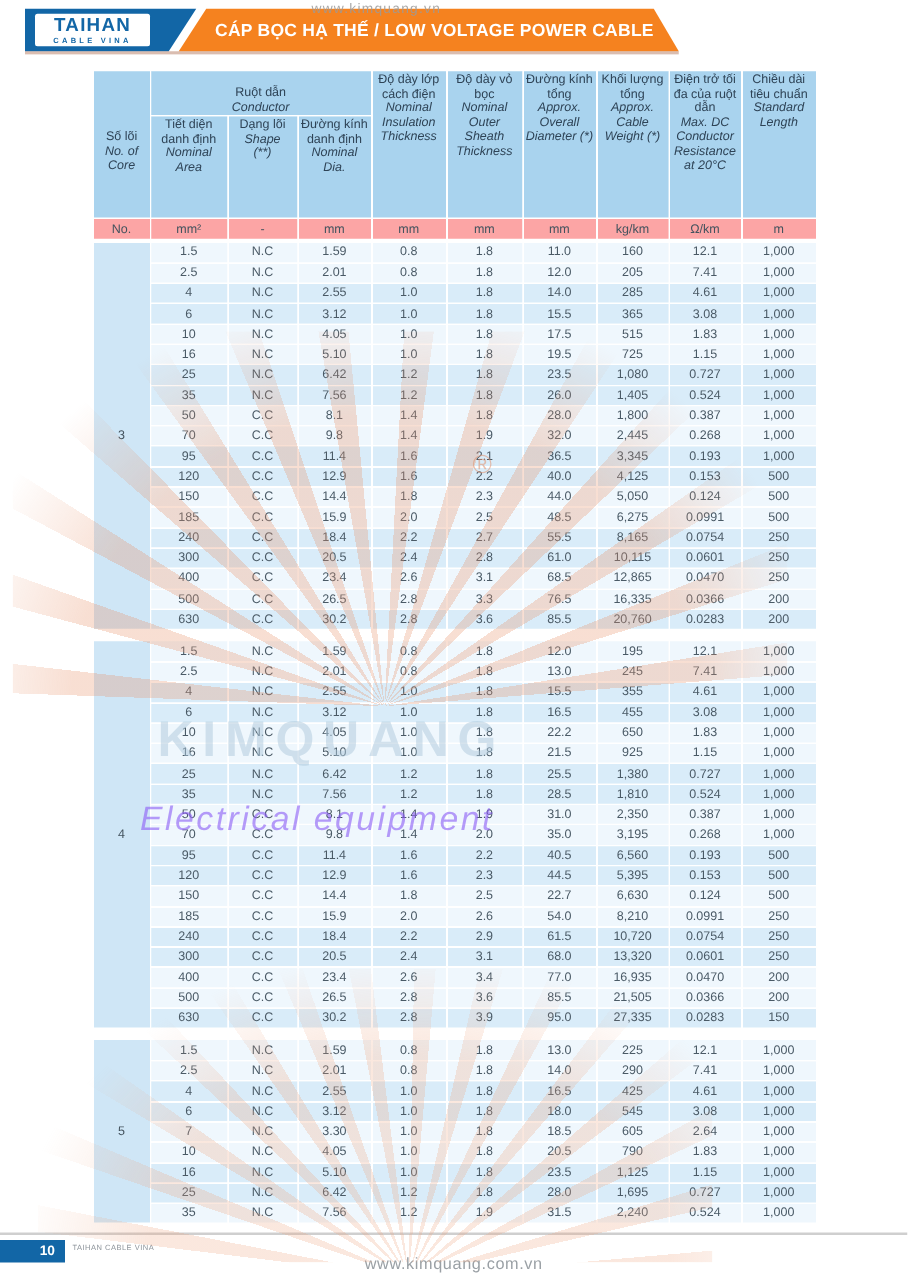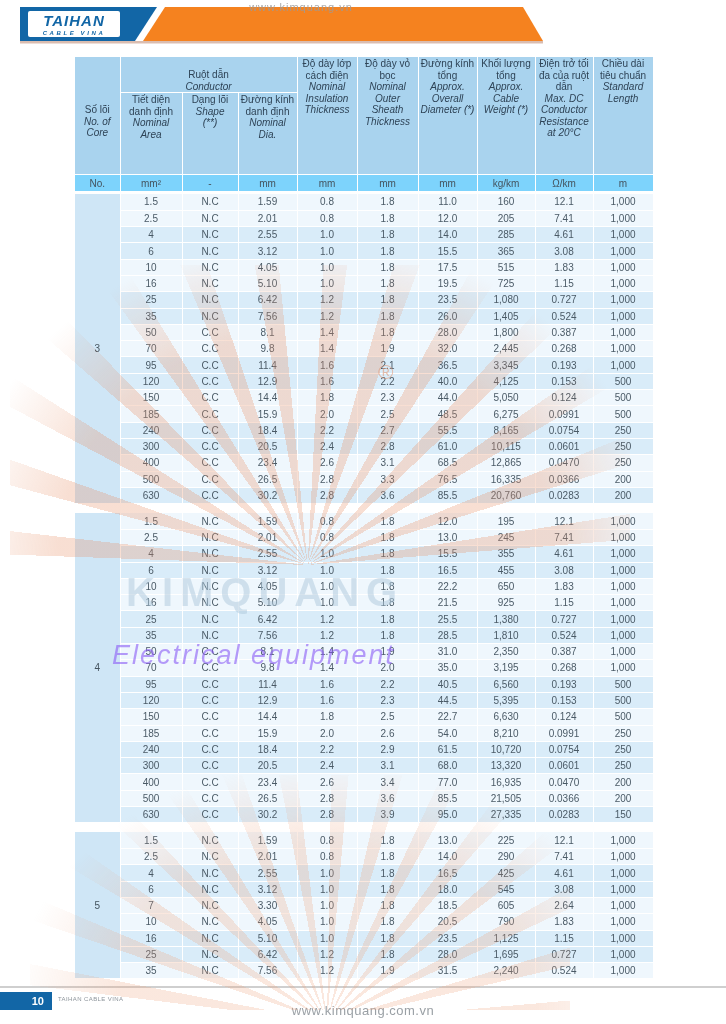--- a/index.html
+++ b/index.html
@@ -10,21 +10,20 @@
     -webkit-font-smoothing:antialiased;
   }
   
   .banner{position:absolute;left:0;top:0;width:726px;height:48px;}
   .banner svg{position:absolute;left:0;top:0;}
   .logo-box{
     position:absolute;left:28px;top:11px;width:92px;height:26px;
     background:#ffffff;border-radius:2px;
     display:flex;flex-direction:column;align-items:center;justify-content:center;
     line-height:1;
-    font-style:italic;
   }
   .logo-main{font-size:15px;font-weight:bold;color:#1266a6;letter-spacing:1px;}
   .logo-sub{font-size:6px;font-weight:bold;color:#1266a6;letter-spacing:2.6px;margin-top:2px;}
   .page-title{
     position:absolute;left:172px;top:16px;
     font-size:14px;font-weight:bold;color:#ffffff;letter-spacing:.2px;
   }
   .wm-top{
     position:absolute;left:0;top:1px;width:602px;text-align:center;
     font-size:11px;color:#9b9b9b;opacity:.85;letter-spacing:1px;z-index:9;
@@ -38,21 +37,21 @@
     padding:0 2px;box-sizing:border-box;
   }
   th{
     background:#a9d3ee;color:#2e4356;font-weight:normal;
     font-size:10px;line-height:11.5px;vertical-align:top;padding-top:1px;
   }
   th.mid{vertical-align:middle;padding-top:12px;}
   th .en{font-style:italic;white-space:pre-line;}
   tr.h1{height:30px;}
   tr.h2{height:82px;}
-  tr.units td{background:#7dd3fc;height:17px;font-size:10px;color:#44535e;}
+  tr.units td{background:#fca5a5;height:17px;font-size:10px;color:#44535e;}
   .grp{margin-bottom:9px;}
   .grp td{height:16.3px;font-size:10px;color:#4a5a66;}
   .grp tr.lt td{background:#eff7fd;}
   .grp tr.dk td{background:#d9ecf9;}
   .grp td.core{background:#cfe6f6 !important;color:#44535e;}
   
   .rays{position:absolute;pointer-events:none;z-index:4;}
   .rays-upper{
     left:10px;top:265px;width:620px;height:300px;
     background:repeating-conic-gradient(from -88deg at 48% 100%,
@@ -100,20 +99,21 @@
 <div class="banner">
   <svg width="726" height="48">
     <polygon points="20,7 157,7 135,41 20,41" fill="#1266a6"></polygon>
     <polygon points="165,7 523,7 543,41 143,41" fill="#f5821f"></polygon>
     <rect x="20" y="41" width="523" height="2.5" fill="rgba(150,65,30,0.35)"></rect>
   </svg>
   <div class="logo-box">
     <div class="logo-main">TAIHAN</div>
     <div class="logo-sub">CABLE VINA</div>
   </div>
+  <div class="page-title">CÁP BỌC HẠ THẾ / LOW VOLTAGE POWER CABLE</div>
 </div>
 <div class="wm-top">www.kimquang.vn</div>
 
 <div class="tbl-wrap">
   <table class="hdr">
     <colgroup>
       <col style="width:45px">
         <col style="width:62px">
         <col style="width:56px">
         <col style="width:59px">

